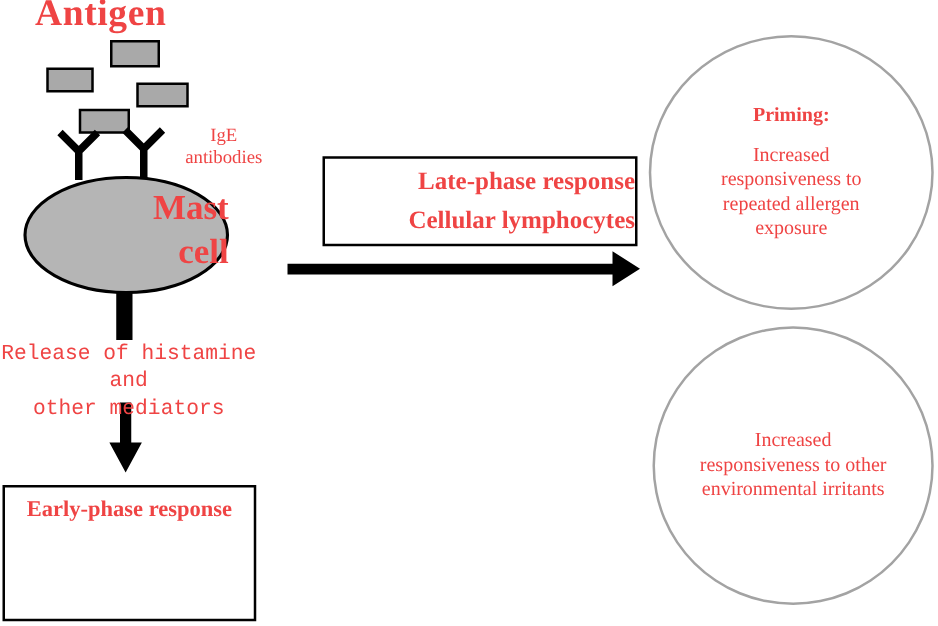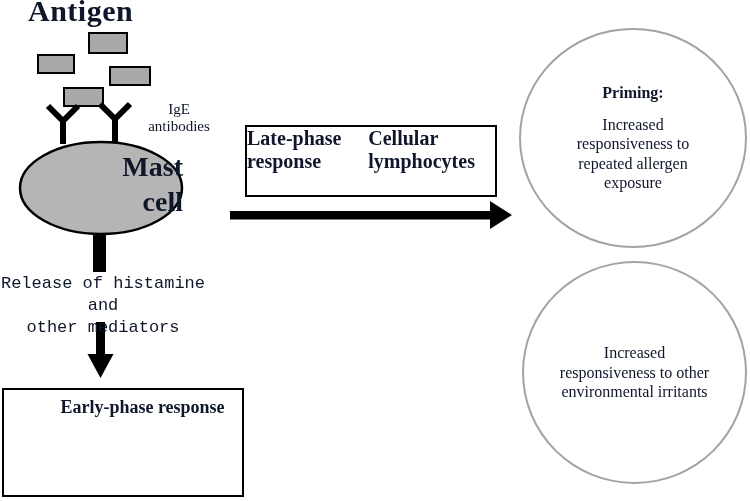--- a/index.html
+++ b/index.html
@@ -1,35 +1,35 @@
 <!DOCTYPE html>
 <html><head>
 <meta charset="utf-8">
 <style>
   html,body { margin:0; padding:0; background:#ffffff; }
   .canvas {
     position:relative; width:750px; height:501px; background:#ffffff;
-    font-family:"Liberation Serif", serif; color:#0f172a; overflow:hidden;
+    font-family:"Liberation Serif", serif; color:#ef4444; overflow:hidden;
   }
   .abs { position:absolute; }
   .pre { white-space:pre-line; }
   .shapes { position:absolute; left:0; top:0; width:750px; height:501px; }
 
   .title      { left:28px;  top:-6px;  font-size:30px; font-weight:bold; letter-spacing:0.5px; }
   .ige        { left:134px; top:101px; width:90px;  text-align:center; font-size:15px; line-height:1.15; }
   .mast       { left:20px;  top:149px; width:163px; text-align:right; font-size:28px; font-weight:bold; line-height:1.25; }
   .release    { left:0px;   top:273px; width:206px; text-align:center; font-size:17px; line-height:1.28;font-family:Liberation Mono, monospace; }
 
-  .early-box  { left:2px; top:388px; width:199px; height:105px; border:2px solid #000; text-align:center; background:#fff;padding-left:39px; }
+  .early-box  { left:2px; top:388px; width:199px; height:105px; border:2px solid #000; text-align:center; background:#fff; }
   .early-box .heading { margin-top:7px; font-size:18px; font-weight:bold; }
   .early-box .body    { margin-top:4px; font-size:17px; line-height:1.28; }
 
-  .late-box   { left:245px; top:125px; width:248px; height:68px; border:2px solid #000; background:#fff;
-                display:flex; justify-content:space-evenly;
-                text-align:left; font-weight:bold; font-size:20px; }
+  .late-box   { left:258px; top:125px; width:248px; height:68px; border:2px solid #000; background:#fff;
+                display:flex; flex-direction:column; justify-content:space-evenly;
+                text-align:right; font-weight:bold; font-size:20px; }
 
   .caption    { left:242px; top:229px; width:250px; text-align:center; font-size:17px; line-height:1.25; }
 
   .circle     { border:2px solid #a3a3a3; border-radius:50%; background:#fff;
                 display:flex; flex-direction:column; align-items:center; justify-content:center;
                 text-align:center; font-size:16px; line-height:1.22; }
   .circle .heading { font-weight:bold; margin-bottom:12px; }
   .circle-top    { left:519px; top:28px;  width:224px; height:216px; }
   .circle-bottom { left:522px; top:261px; width:221px; height:219px; }
 </style>

